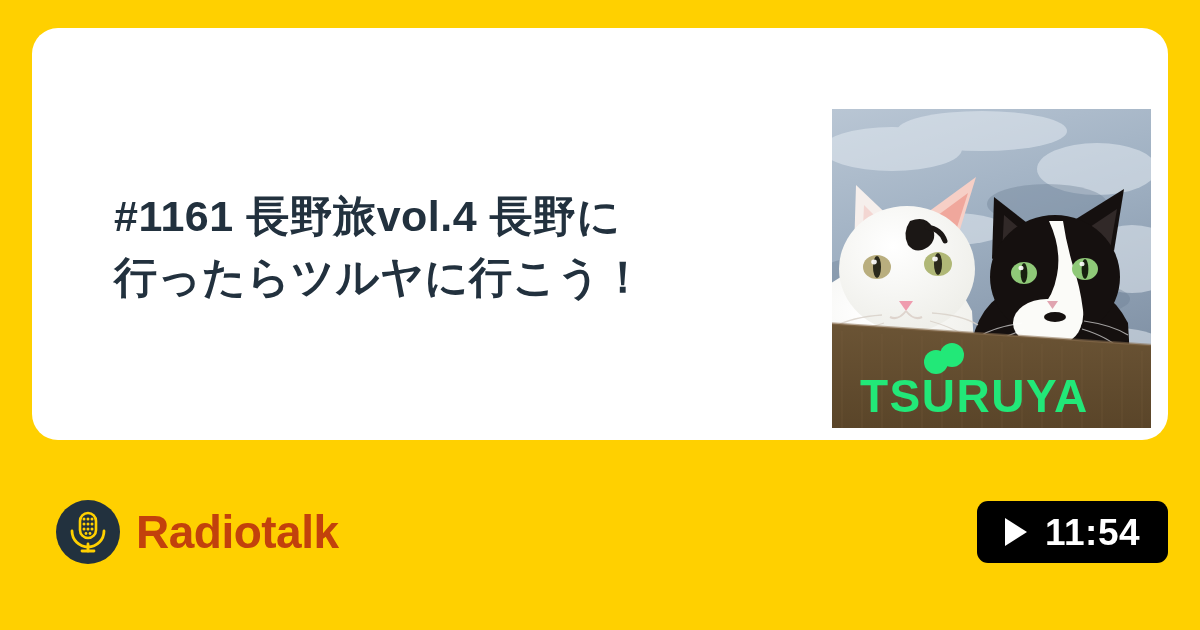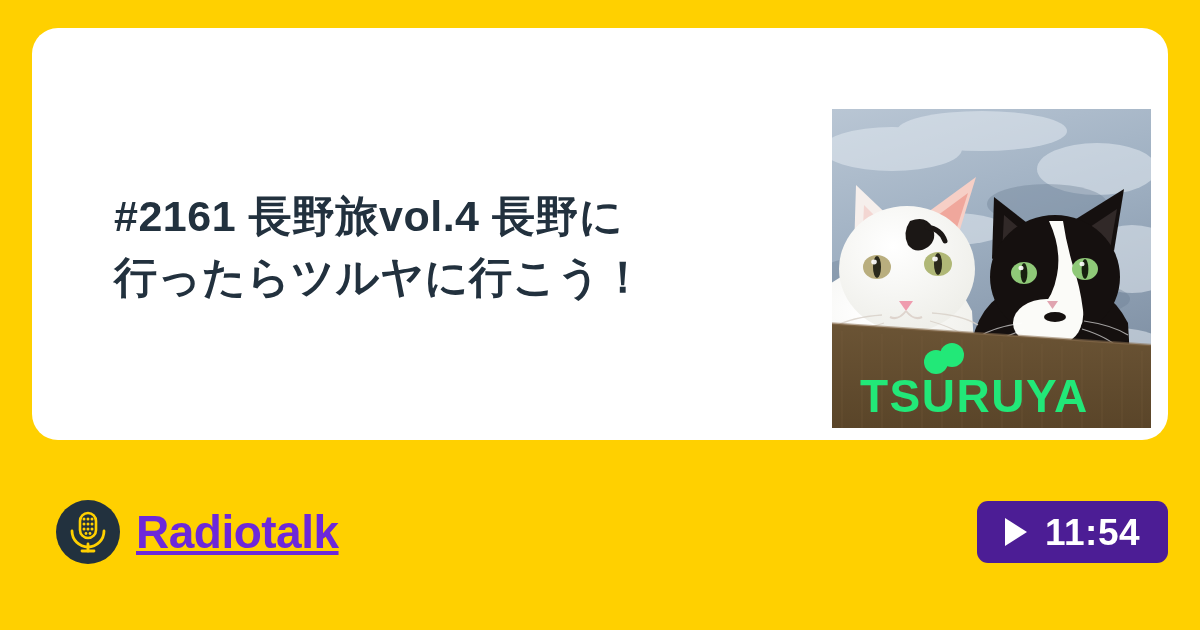--- a/index.html
+++ b/index.html
@@ -58,34 +58,33 @@
   }
   #brand-mark {
     width:64px; height:64px;
     border-radius:50%;
     background:#22313E;
     display:flex; align-items:center; justify-content:center;
     flex:0 0 auto;
   }
   #brand-mark svg { display:block; }
   #brand-word {
-    color:#6d28d9;
+    color:#c2410c;
     font-size:46px;
     font-weight:bold;
     letter-spacing:-0.5px;
     line-height:1;
-    text-decoration:underline;
   }
 
   
   #duration {
     position:absolute;
     left:977px; top:501px;
     width:191px; height:62px;
-    background:#4c1d95;
+    background:#000000;
     border-radius:11px;
     display:flex;
     align-items:center;
     justify-content:center;
     gap:18px;
   }
   #play-icon {
     width:0; height:0;
     border-left:22px solid #ffffff;
     border-top:14px solid transparent;
@@ -98,21 +97,21 @@
     font-weight:bold;
     letter-spacing:0.5px;
     line-height:1;
   }
 </style>
 </head>
 <body>
 
 <div id="card">
 
-  <div id="title">#2161 長野旅vol.4 長野に
+  <div id="title">#1161 長野旅vol.4 長野に
 行ったらツルヤに行こう！</div>
 
   <div id="cover">
     <svg viewBox="0 0 319 319" xmlns="http://www.w3.org/2000/svg" aria-hidden="true">
       <defs>
         <linearGradient id="skyG" x1="0" y1="0" x2="0.3" y2="1">
           <stop offset="0" stop-color="#b9c6d4"></stop>
           <stop offset="0.45" stop-color="#9fb0c2"></stop>
           <stop offset="1" stop-color="#7e8fa3"></stop>
         </linearGradient>

